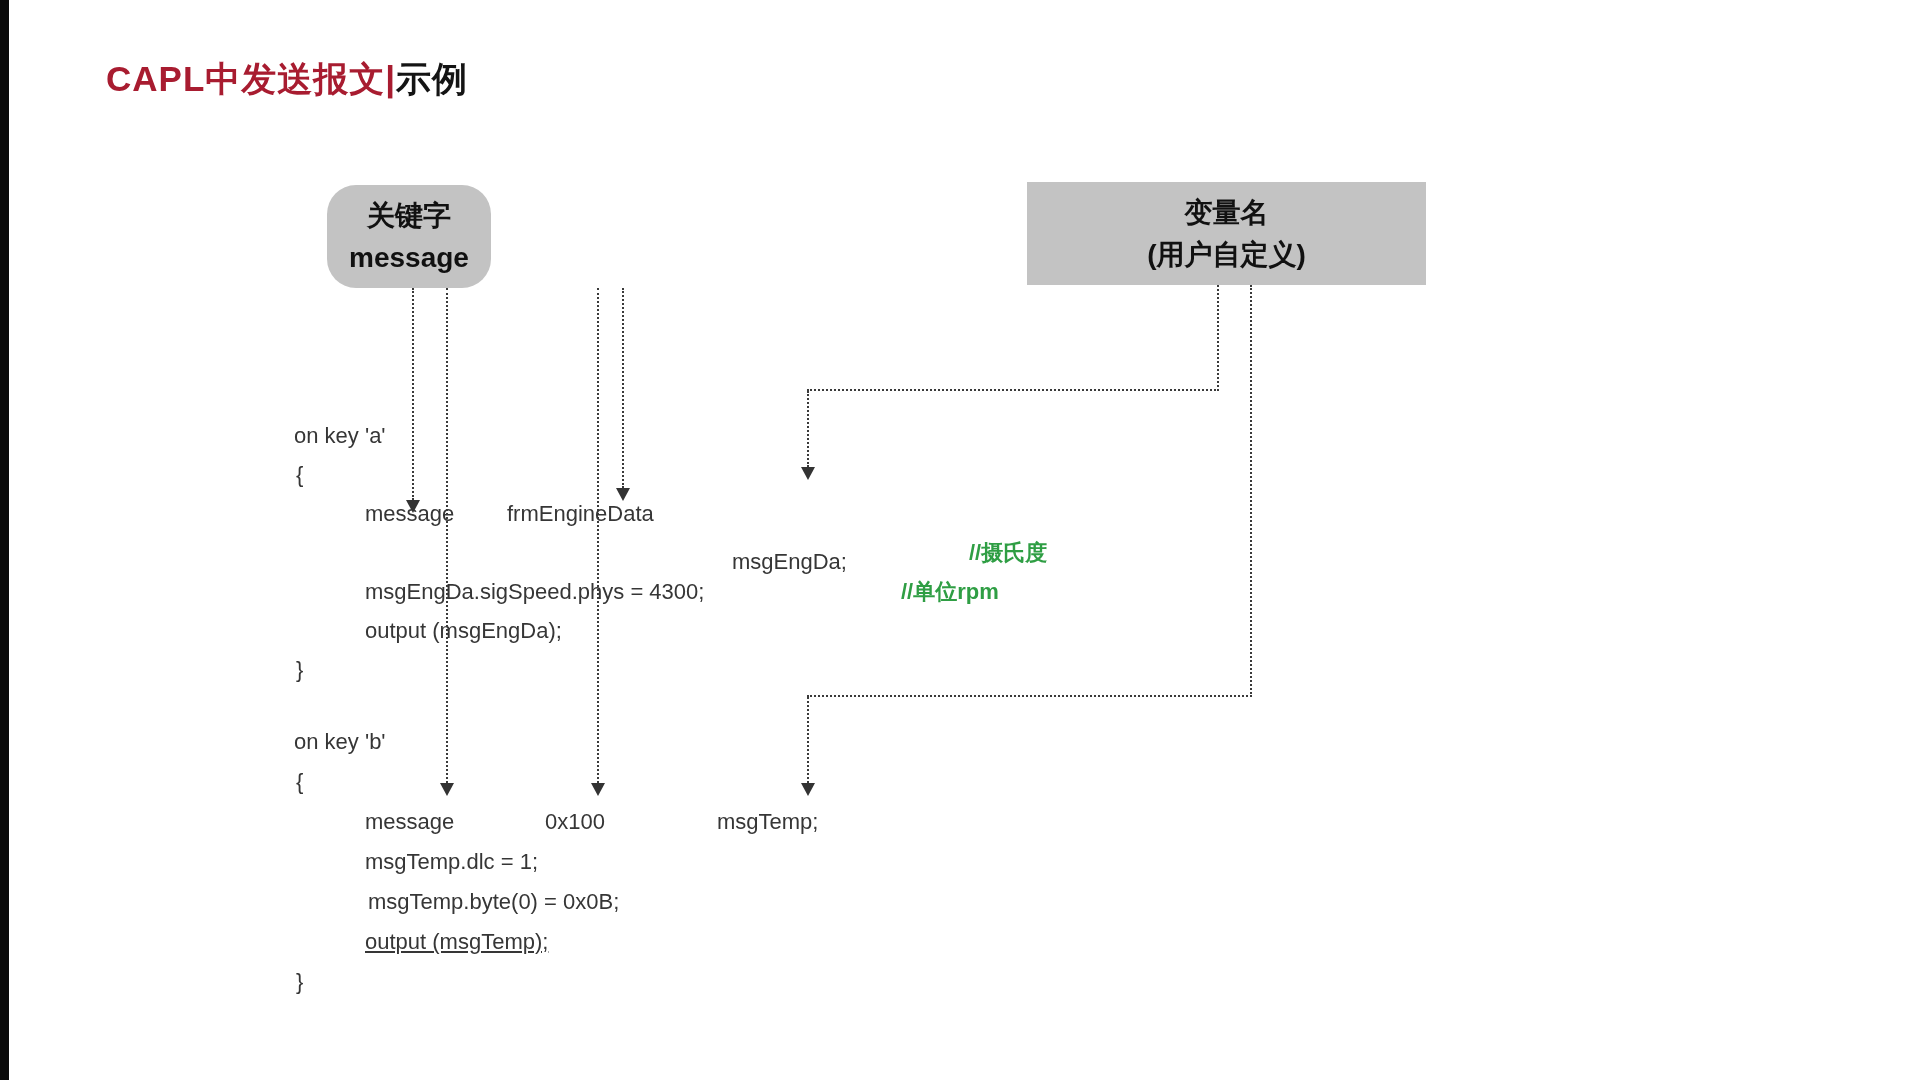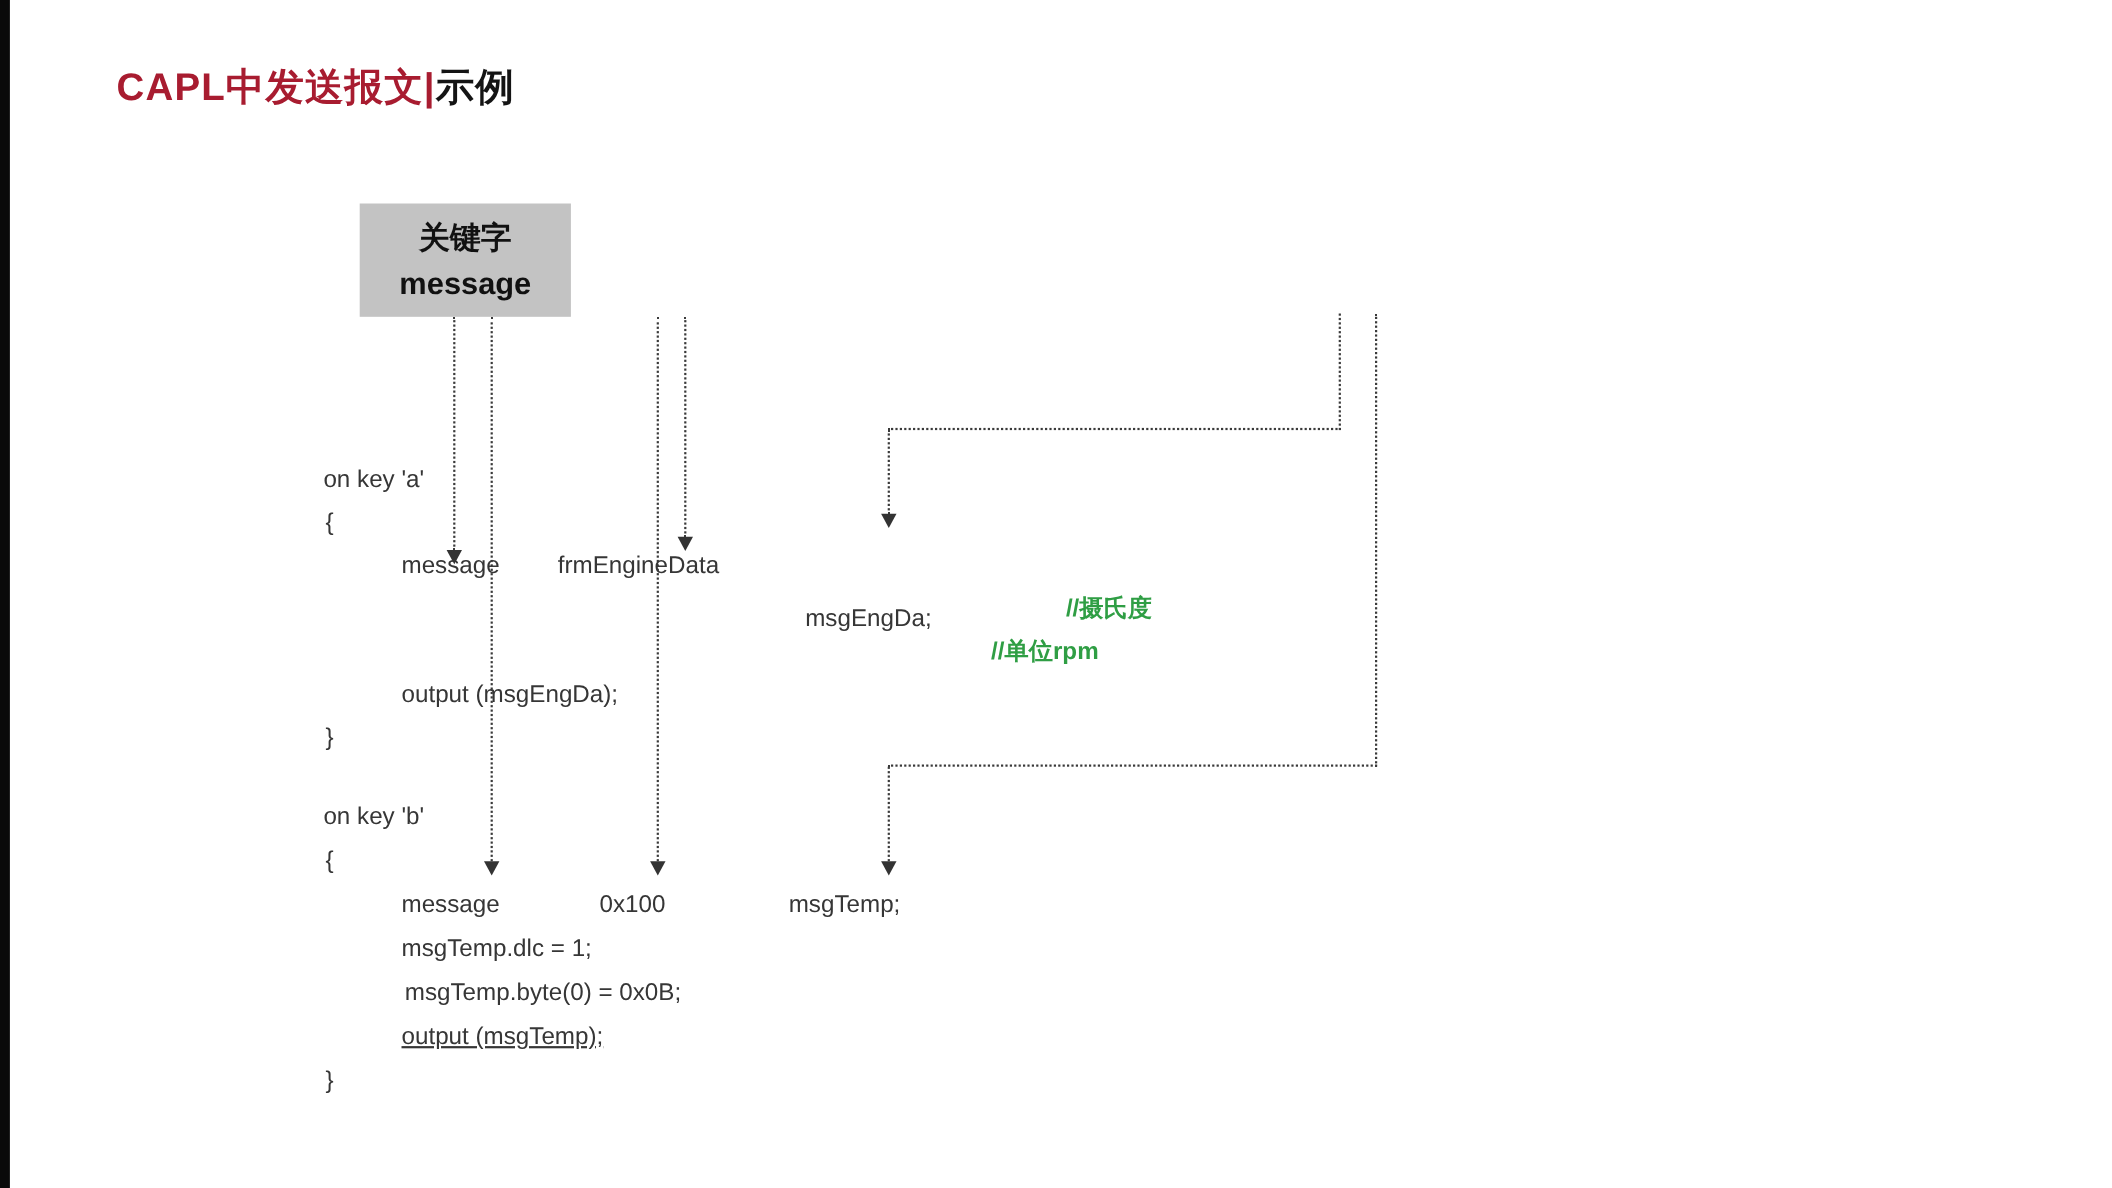--- a/index.html
+++ b/index.html
@@ -19,21 +19,21 @@
   .title .dark { color: #141414; }
 
   
   .label-box {
     position: absolute; top: 185px; height: 103px;
     background: var(--box-gray, #c3c3c3);
     color: #111; font-weight: bold; font-size: 28px;
     display: flex; flex-direction: column; align-items: center; justify-content: center;
     line-height: 42px; text-align: center;
   }
-  .box-keyword  { left: 327px; width: 192px; }
+  .box-keyword  { left: 327px; width: 164px; border-radius: 29px; }
   .box-id       { left: 592px; width: 290px; }
   .box-variable { left: 1027px; width: 399px; top: 182px; }
 
   
   .vline { position: absolute; width: 0; border-left: 2.5px dotted #3a3a3a; }
   .hline { position: absolute; height: 0; border-top: 2.5px dotted #3a3a3a; }
   .arrowhead {
     position: absolute; width: 0; height: 0;
     border-left: 7px solid transparent; border-right: 7px solid transparent;
     border-top: 13px solid #333;
@@ -93,20 +93,24 @@
   <div class="edge-strip"></div>
 
   <div class="title">
     <span class="red">CAPL中发送报文|</span><span class="dark">示例</span>
   </div>
 
   <div class="label-box box-keyword">
     <span>关键字</span>
     <span>message</span>
   </div>
+  <div class="label-box box-variable">
+    <span>变量名</span>
+    <span>(用户自定义)</span>
+  </div>
 
   <div class="vline l-a1"></div>
   <div class="arrowhead h-a1"></div>
   <div class="vline l-a2"></div>
   <div class="arrowhead h-a2"></div>
 
   <div class="vline l-b1"></div>
   <div class="arrowhead h-b1"></div>
   <div class="vline l-b2"></div>
   <div class="arrowhead h-b2"></div>
@@ -126,20 +130,21 @@
     <div class="code-line a-open">{</div>
     <div class="code-line a-decl">
       <span class="tok t0">message</span>
       <span class="tok t1">frmEngineData</span>
       <span class="tok t2">msgEngDa;</span>
     </div>
     <div class="code-line a-st0">
       <span class="comment">//摄氏度</span>
     </div>
     <div class="code-line a-st1">
+      <span class="stmt-code">msgEngDa.sigSpeed.phys = 4300;</span>
       <span class="comment">//单位rpm</span>
     </div>
     <div class="code-line a-st2">output (msgEngDa);</div>
     <div class="code-line a-close">}</div>
   </div>
 
   <div>
     <div class="code-line b-header">on key 'b'</div>
     <div class="code-line b-open">{</div>
     <div class="code-line b-decl">

